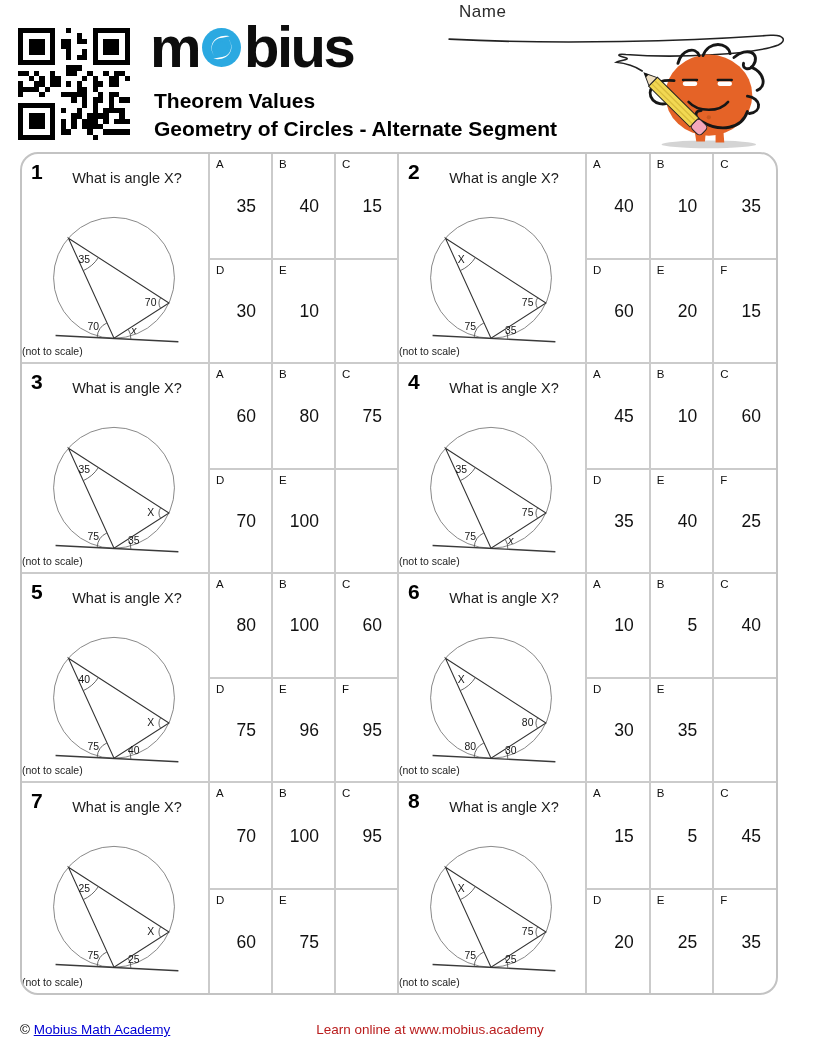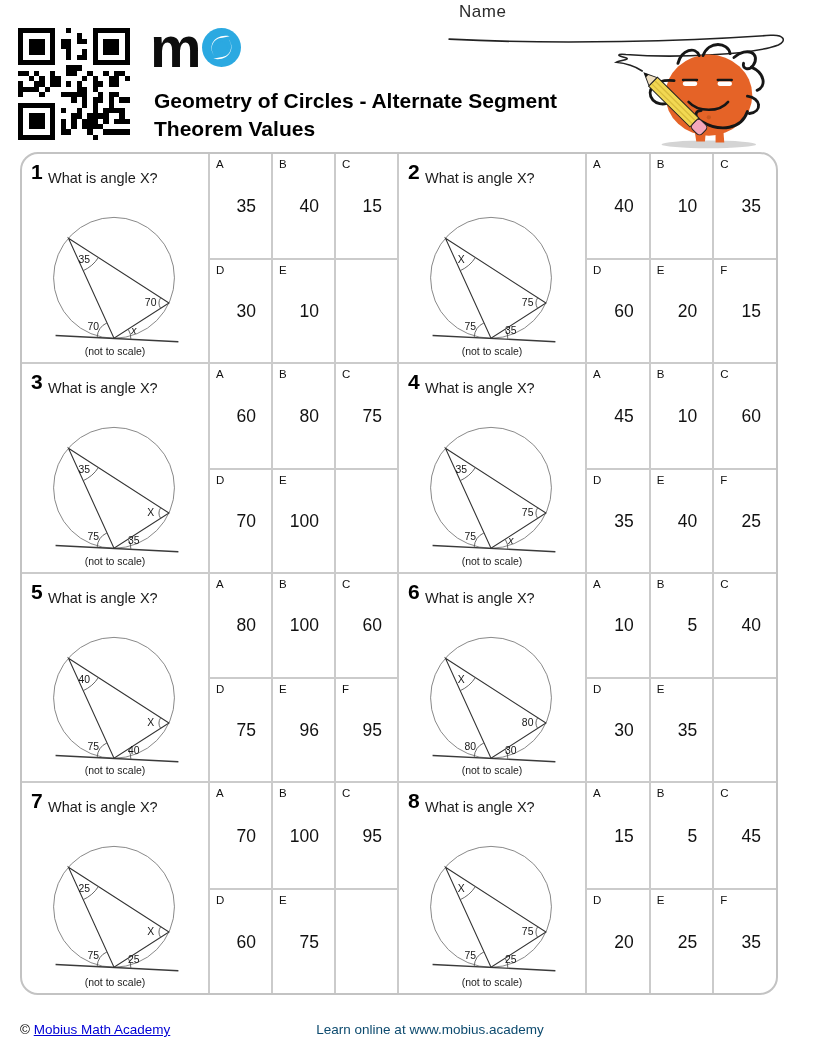--- a/index.html
+++ b/index.html
@@ -19,35 +19,35 @@
 
   
   .sheet{position:absolute;left:20px;top:152px;width:758px;height:843px;
          border:2px solid #c3c3c3;border-radius:18px;overflow:hidden;background:#fff;
          display:grid;grid-template-columns:1fr 1fr;grid-template-rows:repeat(4,1fr);box-sizing:border-box;}
   .problem{position:relative;display:flex;min-height:0;}
   .problem:nth-child(odd){border-right:2px solid var(--line);}
   .problem:nth-child(-n+6){border-bottom:2px solid var(--line);}
   .qpane{flex:0 0 186px;position:relative;}
   .num{position:absolute;left:9px;top:6px;font-size:21px;font-weight:700;color:#000;}
-  .question{position:absolute;left:26px;right:2px;top:16px;
+  .question{position:absolute;left:26px;right:2px;top:16px;text-align:center;
             font-size:14.5px;color:#1c1c1c;}
   .diagram{position:absolute;left:0;top:0;width:186px;height:209px;}
   .diagram text{font-family:"Liberation Sans",sans-serif;font-size:10.5px;fill:#151515;}
-  .nts{position:absolute;left:0;right:0;bottom:5px;text-align:center;font-size:10.5px;color:#1c1c1c;}
+  .nts{position:absolute;left:0;right:0;bottom:5px;font-size:10.5px;color:#1c1c1c;}
   .apane{flex:1 1 auto;display:grid;grid-template-columns:repeat(3,1fr);grid-template-rows:1fr 1fr;}
   .acell{position:relative;border-left:2px solid var(--line);min-width:0;}
   .acell:nth-child(n+4){border-top:2px solid var(--line);}
   .letter{position:absolute;left:6px;top:4px;font-size:11.5px;color:#111;}
   .value{position:absolute;right:15px;top:50%;transform:translateY(-50%);font-size:17.5px;color:#111;}
 
   
   .footer-left{position:absolute;left:20px;top:1022px;font-size:13.5px;color:#000;}
   .flink{color:#0000d4;text-decoration:underline;cursor:pointer;}
-  .footer-center{position:absolute;left:45px;right:0;top:1022px;text-align:center;font-size:13.5px;color:#0c4a6e;}
+  .footer-center{position:absolute;left:45px;right:0;top:1022px;text-align:center;font-size:13.5px;color:#b91c1c;}
   .footer-right{position:absolute;right:58px;top:1066px;font-size:13.5px;color:#15803d;}
 </style>
 </head>
 <body>
 
 <div class="page">
 
   <svg id="qr" class="qr" viewBox="0 0 21 21" shape-rendering="crispEdges">
       <rect x="9" y="0" width="1" height="1" fill="#000"></rect>
       <rect x="11" y="1" width="1" height="1" fill="#000"></rect>
@@ -173,25 +173,26 @@
     </svg>
 
   <div class="logo">
     <span>m</span>
     <svg class="logo-o" viewBox="0 0 40 40">
       <circle cx="20" cy="20" r="19" fill="#2BA9E1"></circle>
       <path d="M28,9 C13,6 6,19 13,28 C8,21 11,11 21,10.5 Z" fill="#fff"></path>
       <path d="M12,31 C27,34 34,21 27,12 C32,19 29,29 19,29.5 Z" fill="#fff"></path>
       <circle cx="20" cy="20" r="5.5" fill="#2BA9E1"></circle>
     </svg>
+    <span>bius</span>
   </div>
 
   <div class="title">
+    <div>Theorem Values</div>
     <div>Geometry of Circles - Alternate Segment</div>
-    <div>Theorem Values</div>
   </div>
 
   <div class="name-label">Name</div>
 
   <svg class="scribble" viewBox="0 0 360 145">
 
     <path d="M3,25 C120,31 250,27 336,21 C350,20 353,27 344,31 C318,41 240,45 186,41 C177,40 176,42 185,44 C193,46 179,47 176,49 C186,50 197,54 203,58" fill="none" stroke="#222" stroke-width="1.6" stroke-linecap="round"></path>
 
     <ellipse cx="272" cy="134" rx="49" ry="4" fill="#c9c9c9" opacity="0.8"></ellipse>
 

